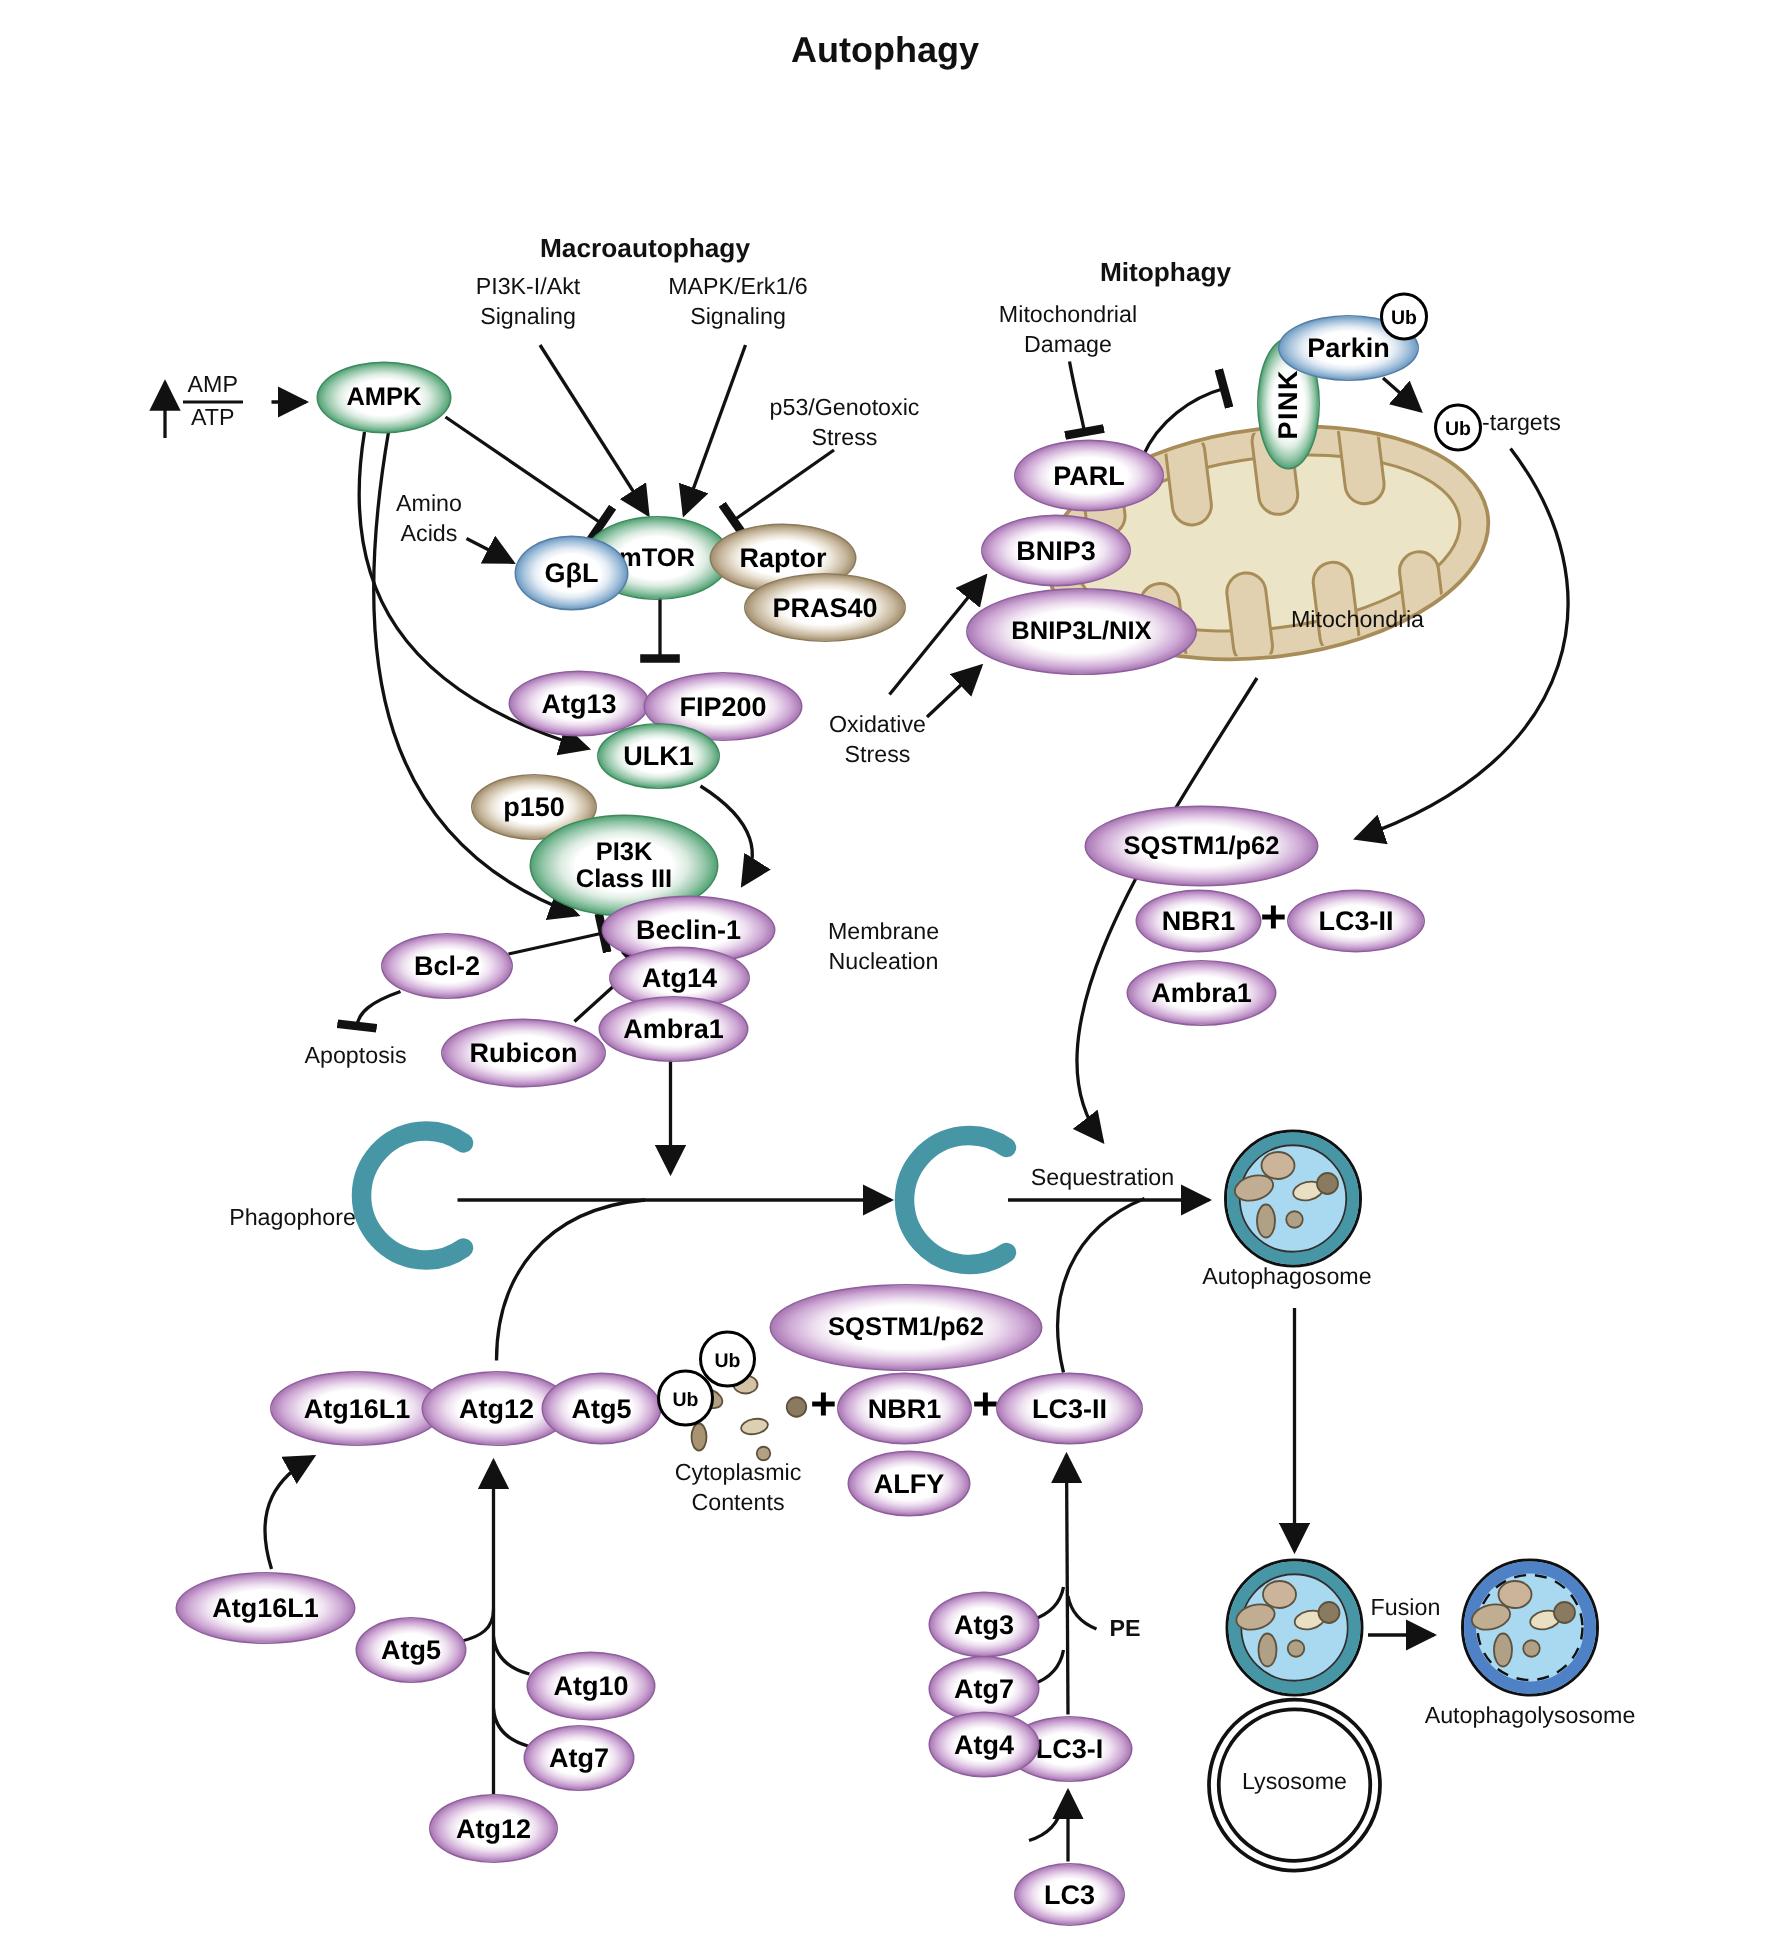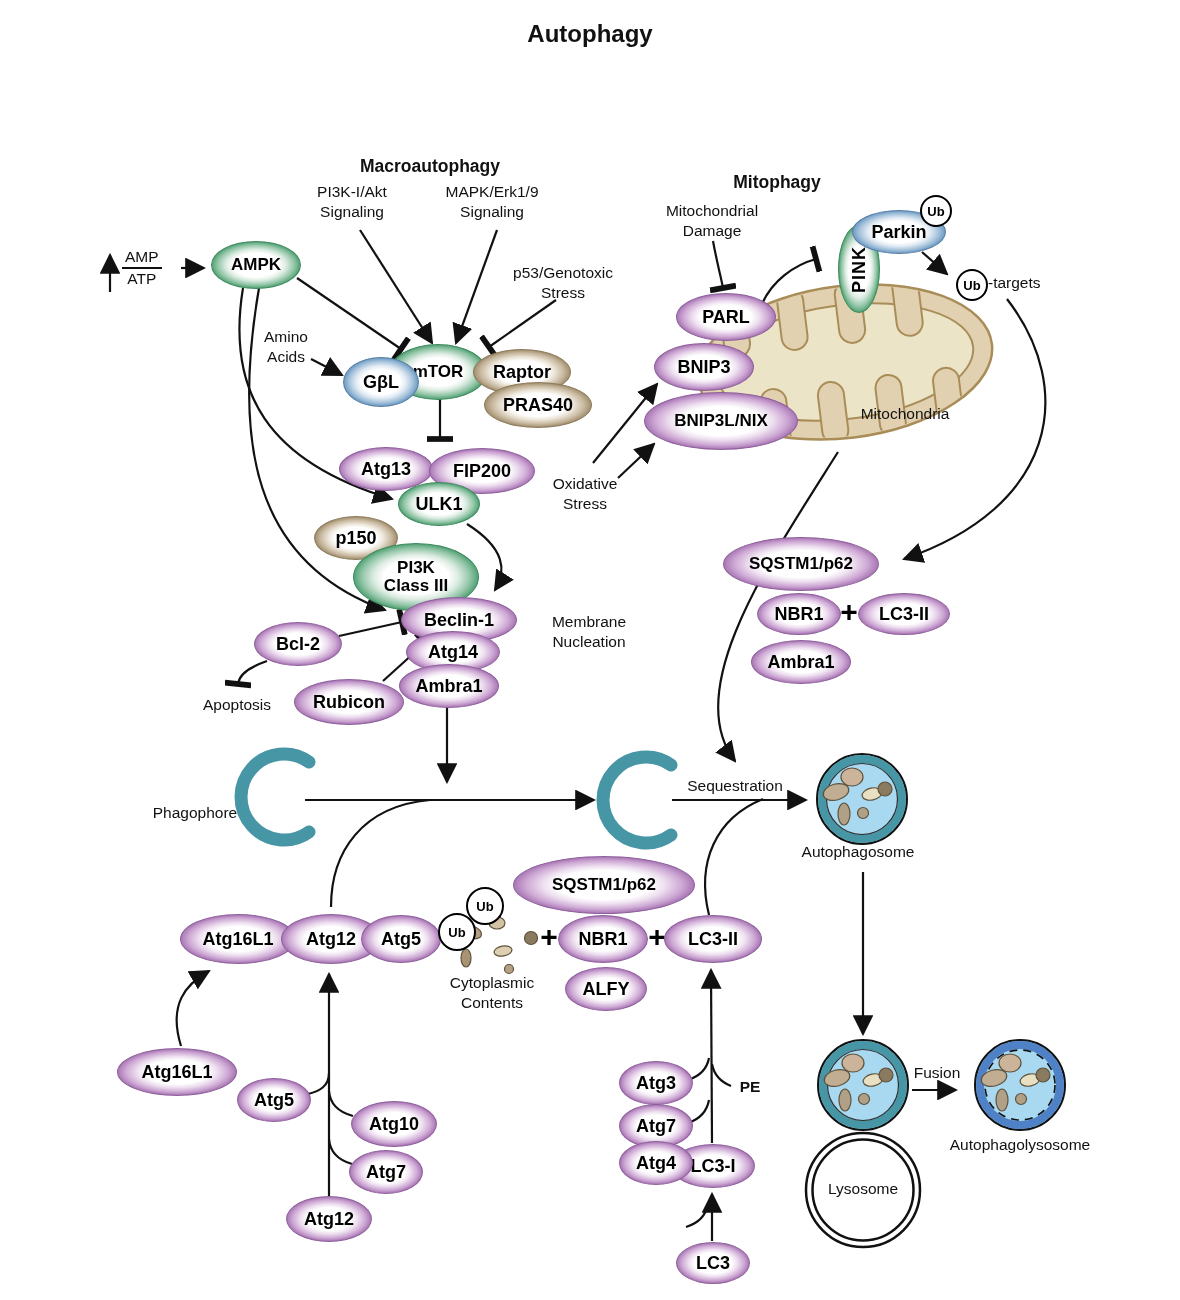--- a/index.html
+++ b/index.html
@@ -147,21 +147,21 @@
       <use href="#blobs"></use>
     </g>
   </svg>
 
   <div class="lbl title" style="left:590px;top:34px;">Autophagy</div>
   <div class="lbl bold" style="left:430px;top:166px;">Macroautophagy</div>
   <div class="lbl bold" style="left:777px;top:182px;">Mitophagy</div>
 
   <div class="lbl" style="left:352px;top:202px;">PI3K-I/Akt
 Signaling</div>
-  <div class="lbl" style="left:492px;top:202px;">MAPK/Erk1/9
+  <div class="lbl" style="left:492px;top:202px;">MAPK/Erk1/6
 Signaling</div>
   <div class="lbl" style="left:563px;top:283px;">p53/Genotoxic
 Stress</div>
   <div class="lbl" style="left:286px;top:347px;">Amino
 Acids</div>
   <div class="lbl" style="left:712px;top:221px;">Mitochondrial
 Damage</div>
   <div class="lbl" style="left:905px;top:414px;">Mitochondria</div>
   <div class="lbl" style="left:585px;top:494px;">Oxidative
 Stress</div>
@@ -185,21 +185,21 @@
   </div>
 
   <div class="plus" style="left:849px;top:612px;">+</div>
   <div class="plus" style="left:549px;top:937px;">+</div>
   <div class="plus" style="left:657px;top:937px;">+</div>
 
   <div class="node green lg" style="left:211px;top:241px;width:88px;height:46px;">AMPK</div>
   <div class="node green lg" style="left:389px;top:344px;width:96px;height:54px;">mTOR</div>
   <div class="node blue" style="left:343px;top:357px;width:74px;height:48px;">GβL</div>
   <div class="node tan" style="left:473px;top:349px;width:96px;height:44px;">Raptor</div>
-  <div class="node tan" style="left:484px;top:382px;width:106px;height:44px;">PRAS40</div>
+  <div class="node tan" style="left:496px;top:382px;width:106px;height:44px;">PRAS40</div>
   <div class="node pink" style="left:339px;top:447px;width:92px;height:42px;">Atg13</div>
   <div class="node pink" style="left:429px;top:448px;width:104px;height:44px;">FIP200</div>
   <div class="node green" style="left:398px;top:482px;width:80px;height:42px;">ULK1</div>
   <div class="node tan" style="left:314px;top:516px;width:82px;height:42px;">p150</div>
   <div class="node green lg" style="left:353px;top:543px;width:124px;height:66px;">PI3K
 Class III</div>
   <div class="node pink" style="left:401px;top:597px;width:114px;height:44px;">Beclin-1</div>
   <div class="node pink" style="left:406px;top:631px;width:92px;height:40px;">Atg14</div>
   <div class="node pink" style="left:254px;top:622px;width:86px;height:42px;">Bcl-2</div>
   <div class="node pink" style="left:294px;top:679px;width:108px;height:44px;">Rubicon</div>

